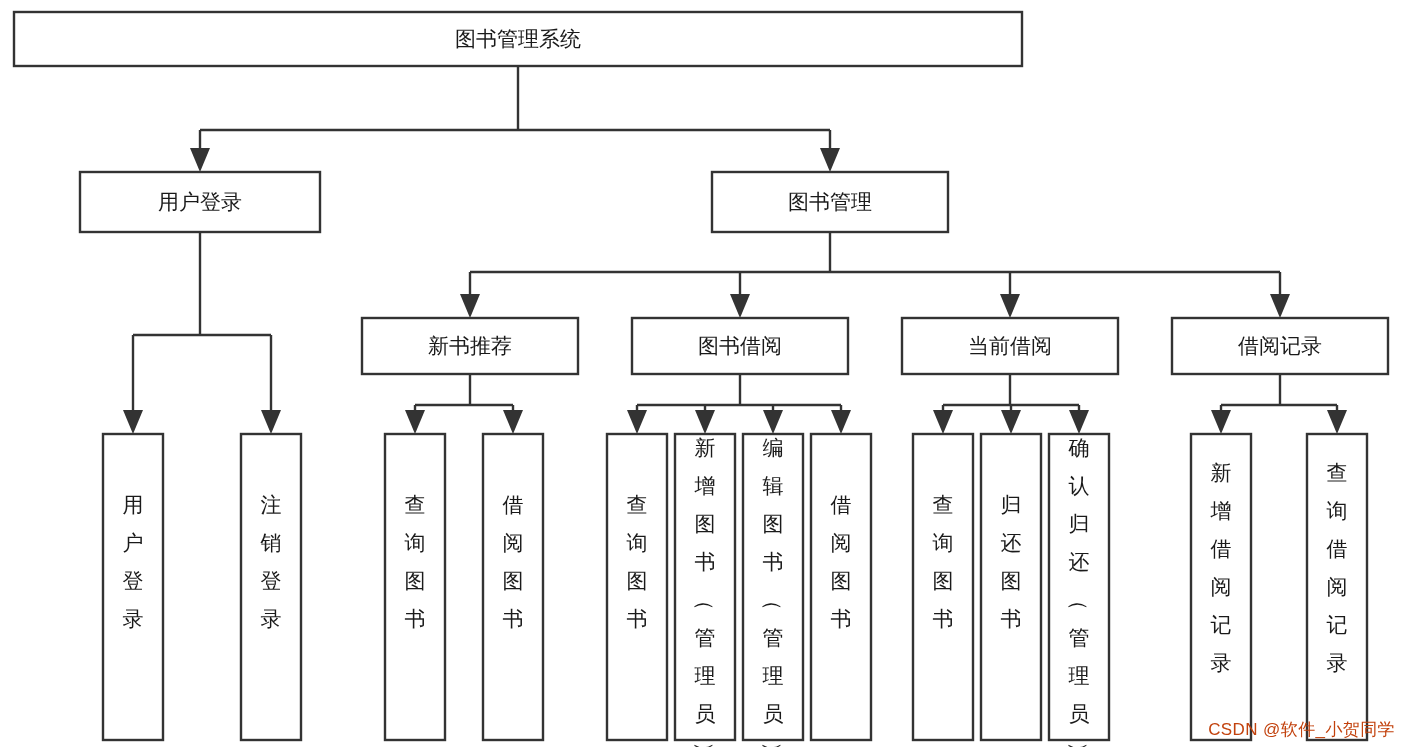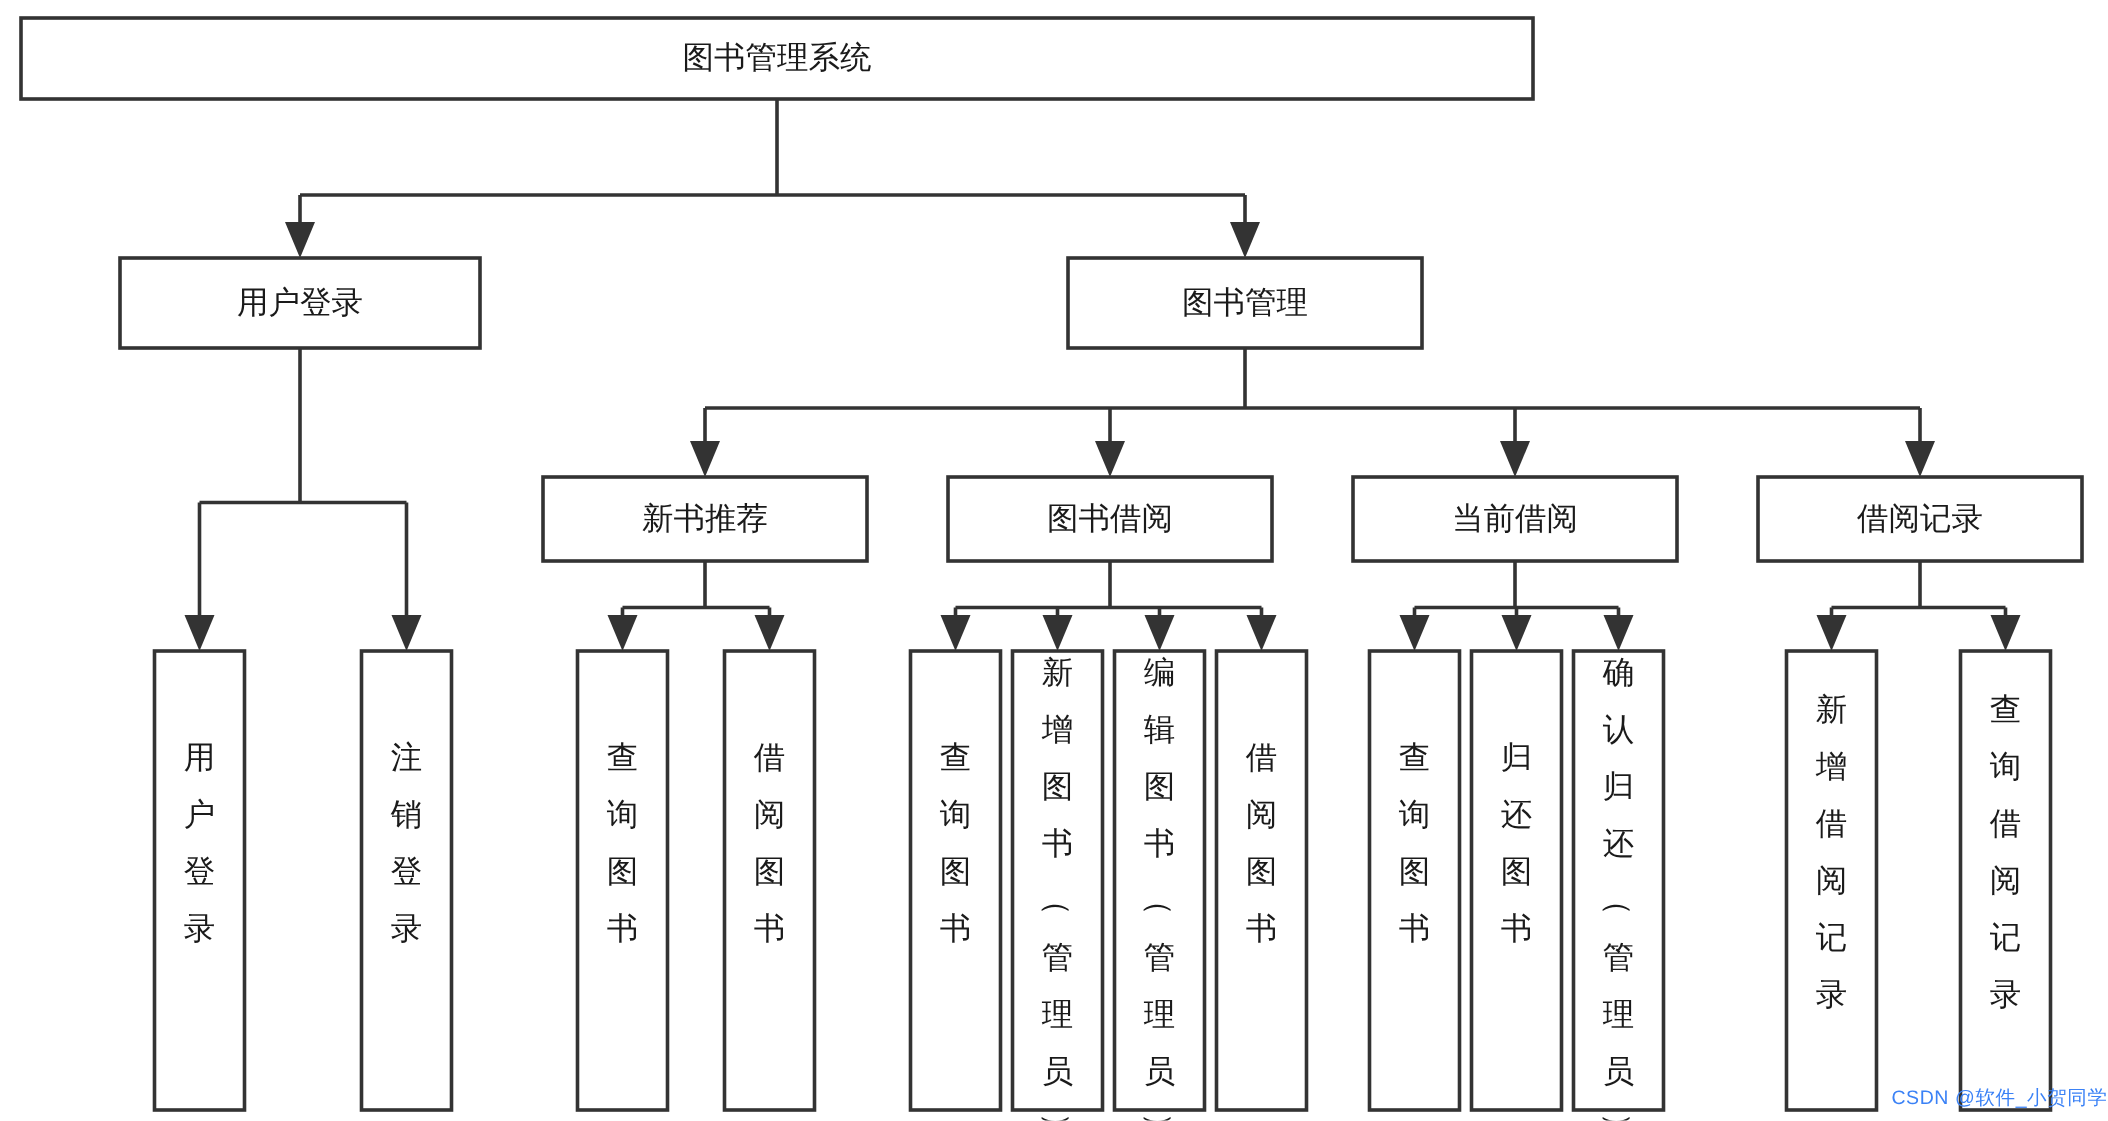--- a/index.html
+++ b/index.html
@@ -33,25 +33,25 @@
   .connector{
     stroke:#333333;
     stroke-width:2.4;
     fill:none;
     stroke-linecap:butt;
   }
   .arrow-head{fill:#333333;stroke:none;}
 
   .watermark{
     position:absolute;
-    right:0;
+    right:10px;
     bottom:6px;
     font-family:"Liberation Sans","DejaVu Sans",sans-serif;
-    font-size:13px;
-    color:#3b82f6;
+    font-size:17px;
+    color:#c2410c;
     letter-spacing:0.4px;
     white-space:nowrap;
     user-select:none;
   }
 </style>
 </head>
 <body>
 
 <div id="diagram-root">
 

